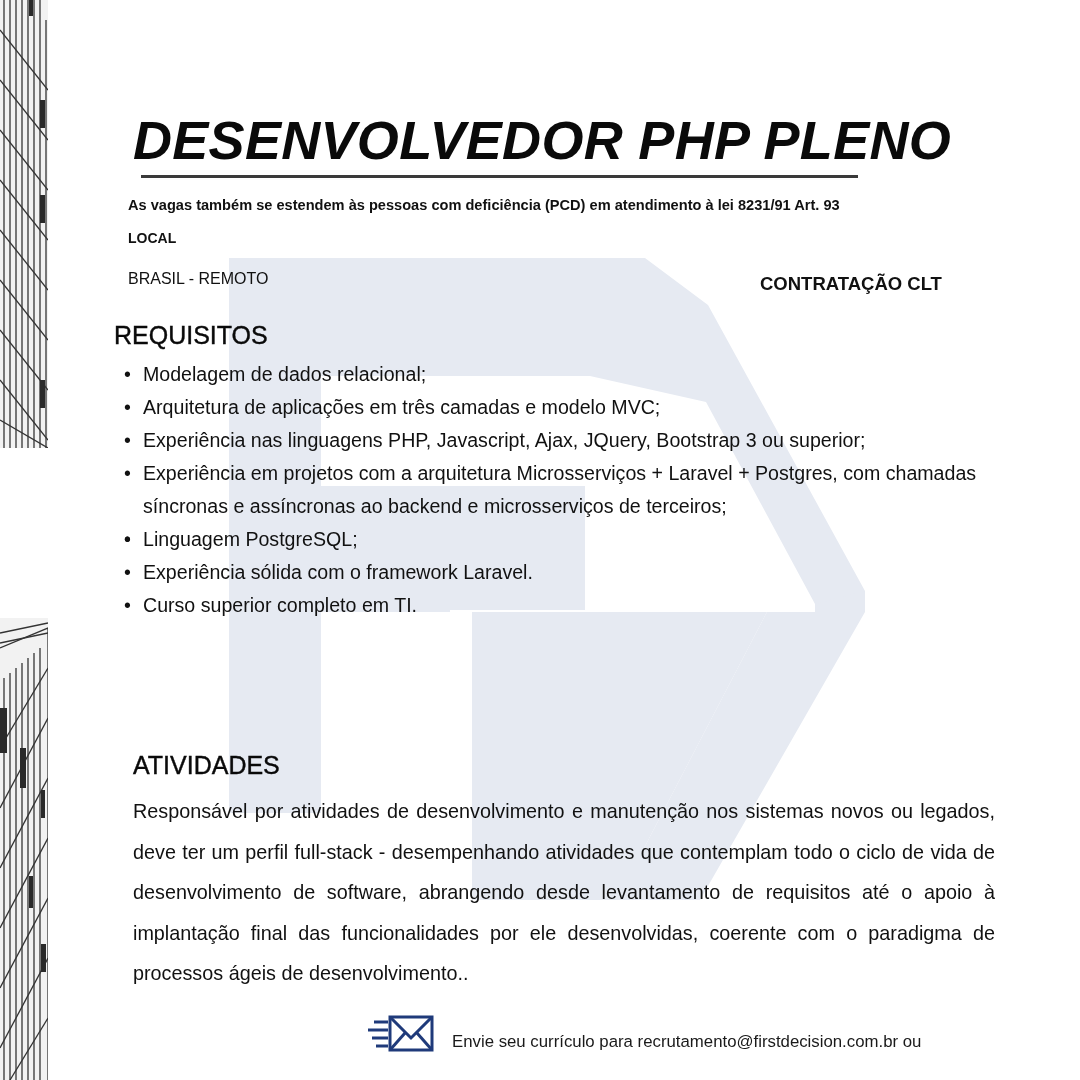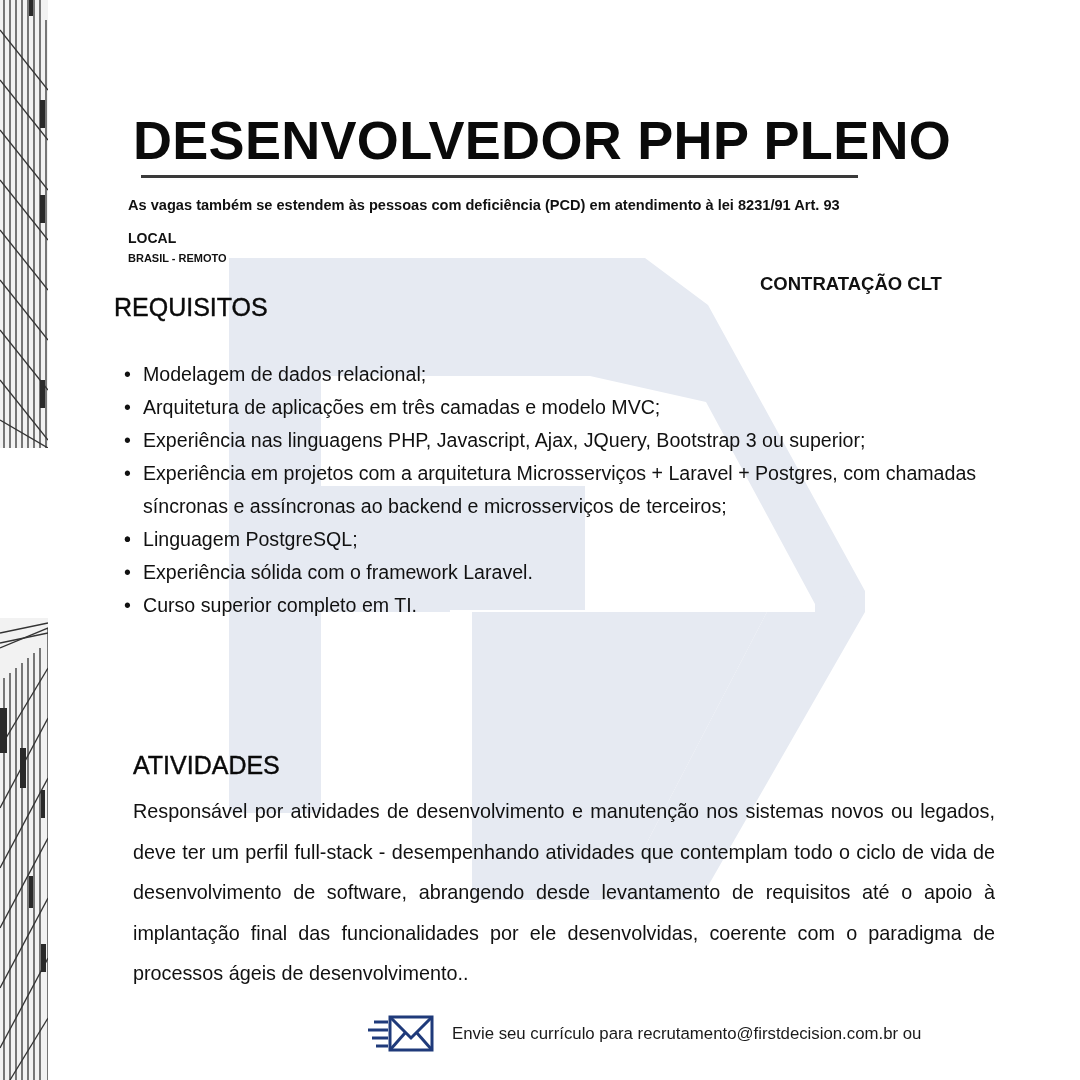--- a/index.html
+++ b/index.html
@@ -38,20 +38,21 @@
       position: absolute;
       left: 133px;
       top: 108px;
       font-size: 54px;
       font-weight: bold;
       letter-spacing: 0.3px;
       margin: 0;
       line-height: 64px;
       color: #0a0a0a;
       white-space: nowrap;
+      font-style: italic;
     }
     .title-rule {
       position: absolute;
       left: 141px;
       top: 175px;
       width: 717px;
       height: 3px;
       background: #3a3a3a;
     }
     .pcd {
@@ -68,44 +69,44 @@
       position: absolute;
       left: 128px;
       top: 227px;
       font-size: 14px;
       font-weight: bold;
       line-height: 22px;
     }
     .local-value {
       position: absolute;
       left: 128px;
-      top: 247px;
-      font-size: 11px;
-      font-weight: bold;
+      top: 268px;
+      font-size: 16px;
+      font-weight: normal;
       line-height: 22px;
     }
     .contract {
       position: absolute;
       left: 760px;
       top: 273px;
       font-size: 18.5px;
       font-weight: bold;
       line-height: 22px;
       white-space: nowrap;
     }
     .section-title {
       position: absolute;
       font-size: 25px;
       font-weight: normal;
       line-height: 30px;
       margin: 0;
       color: #0a0a0a;
       -webkit-text-stroke: 0.4px #0a0a0a;
     }
-    .req-title { left: 114px; top: 292px; }
+    .req-title { left: 114px; top: 320px; }
     .act-title { left: 133px; top: 750px; }
 
     .req-list {
       position: absolute;
       left: 122px;
       top: 358px;
       width: 880px;
       margin: 0;
       padding: 0;
       list-style: none;
@@ -129,21 +130,21 @@
       font-size: 19.8px;
       line-height: 40.5px;
       text-align: justify;
       margin: 0;
     }
     .footer {
       position: absolute;
       left: 368px;
       top: 1012px;
       display: flex;
-      align-items: center;
+      align-items: flex-end;
     }
     .mail-icon {
       width: 68px;
       height: 40px;
       margin-top: 2px;
       flex: none;
     }
     .footer-text {
       margin-left: 16px;
       font-size: 16.8px;

